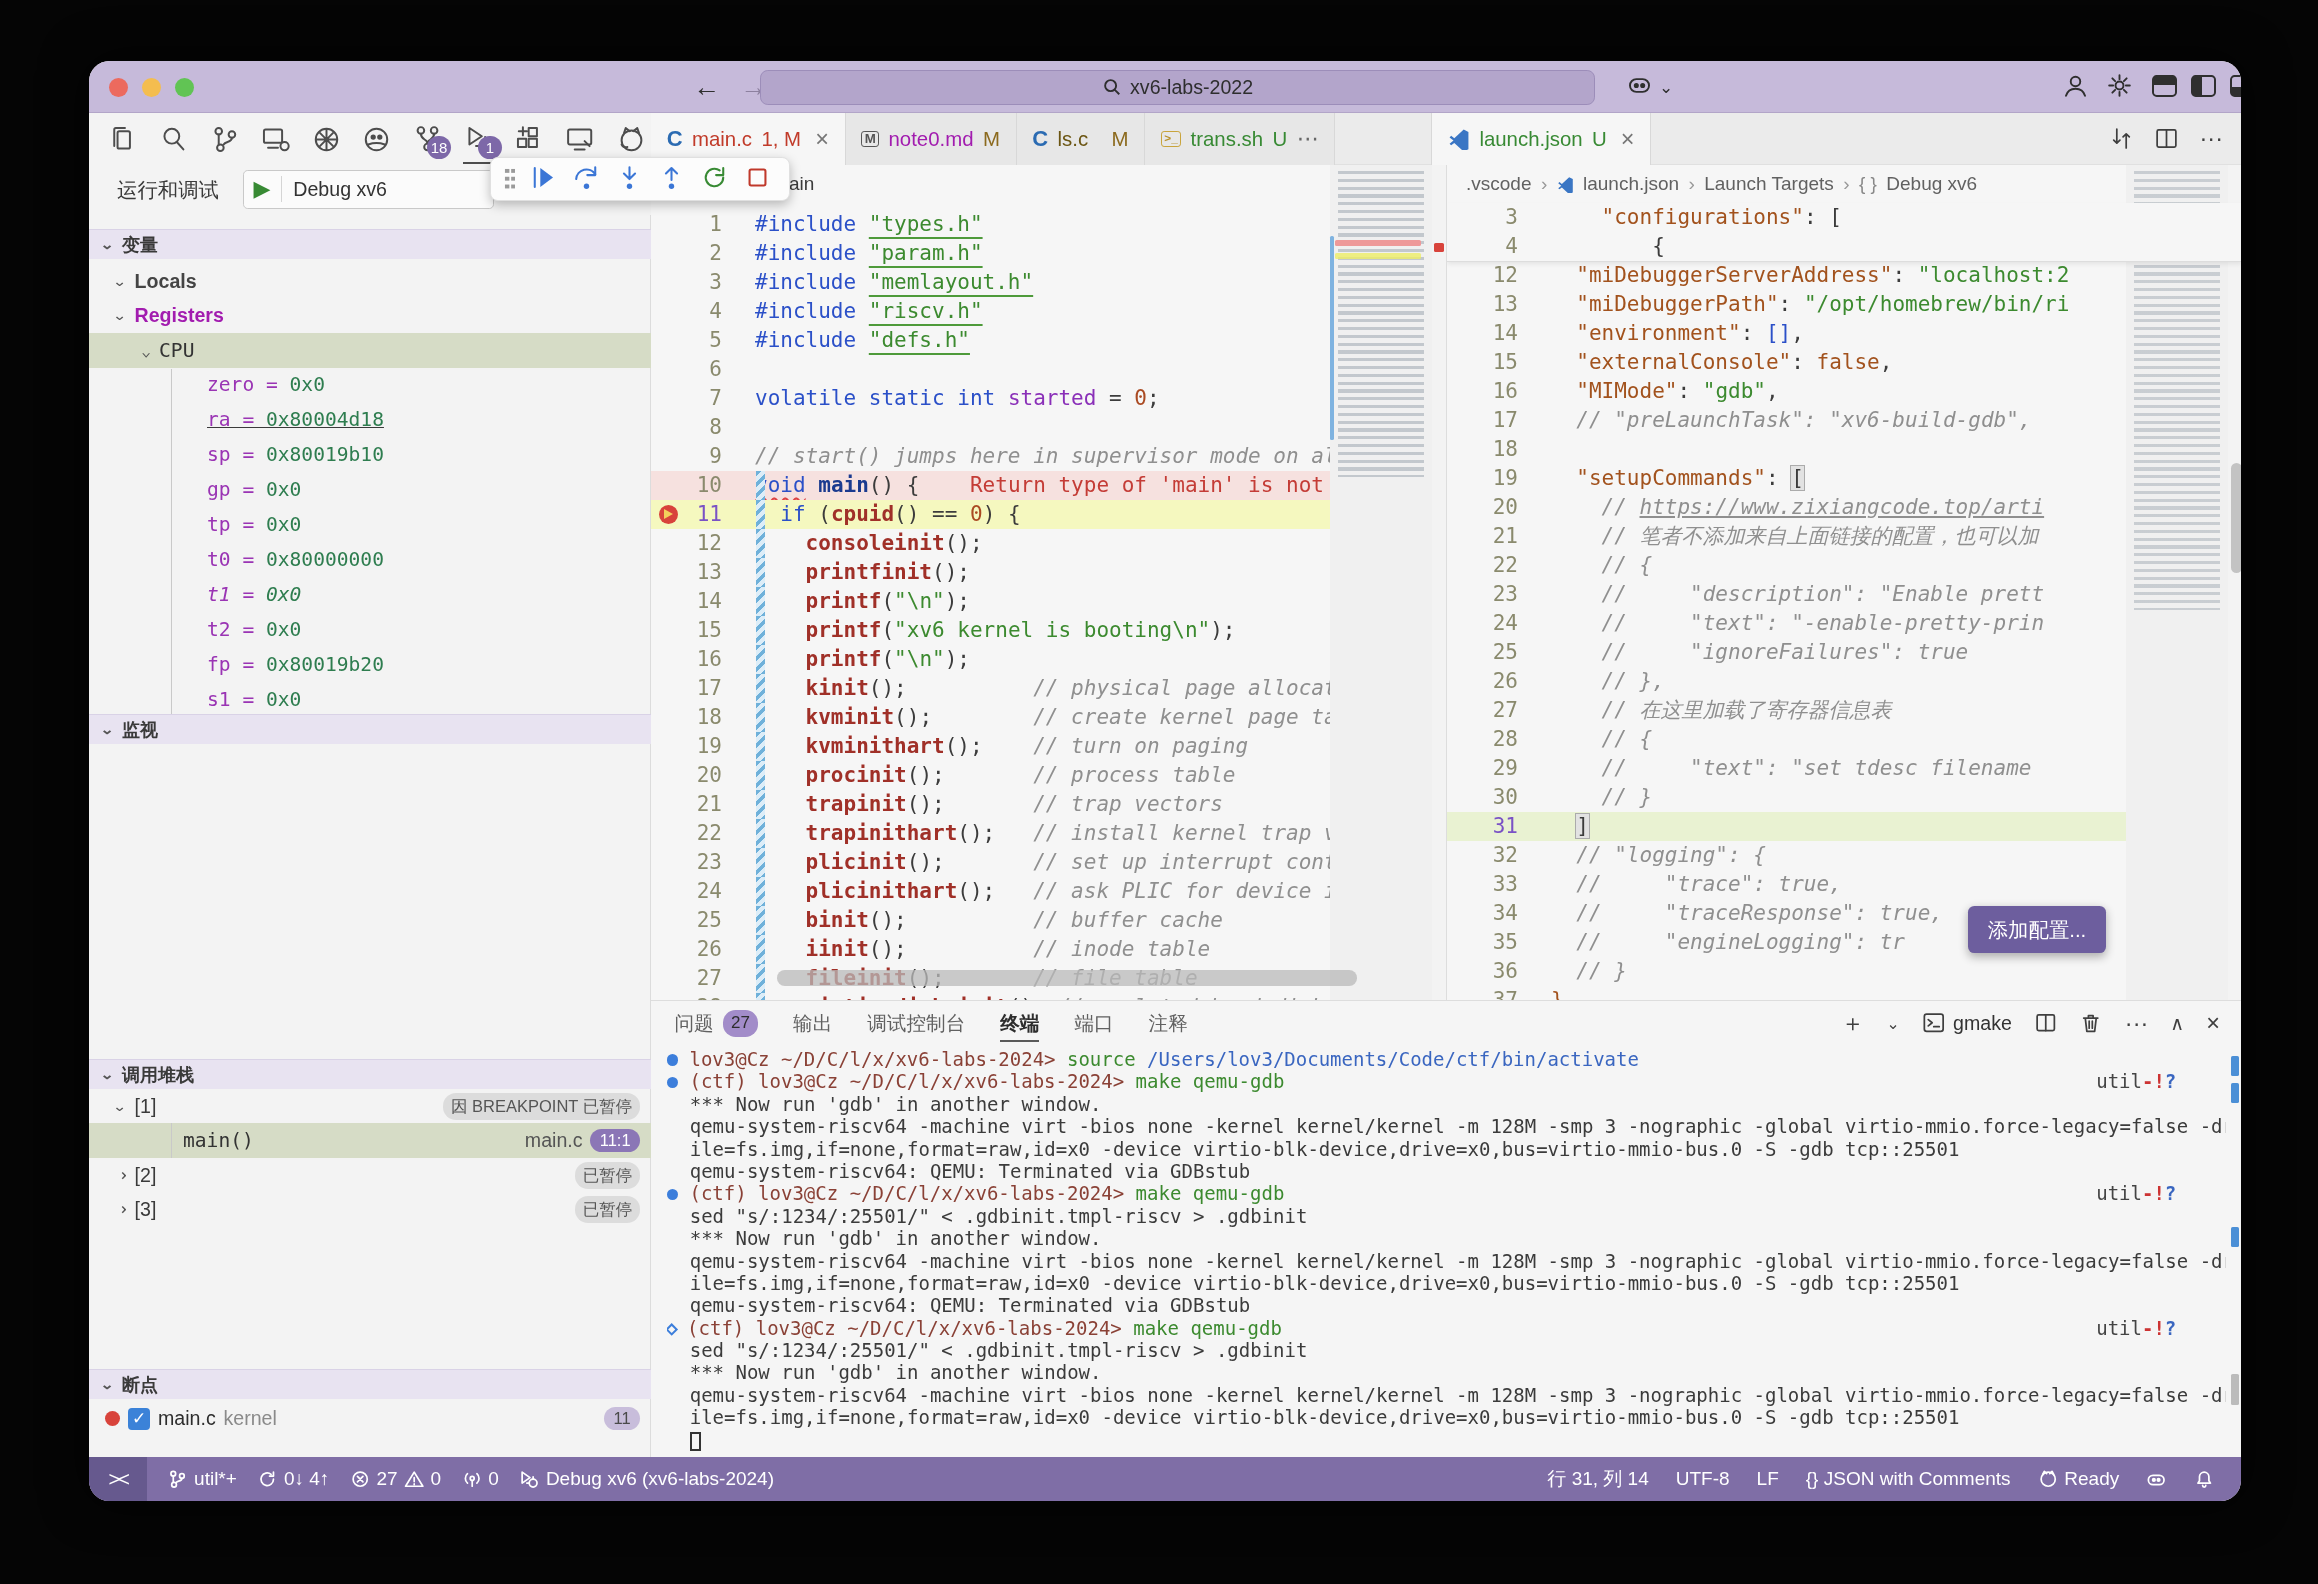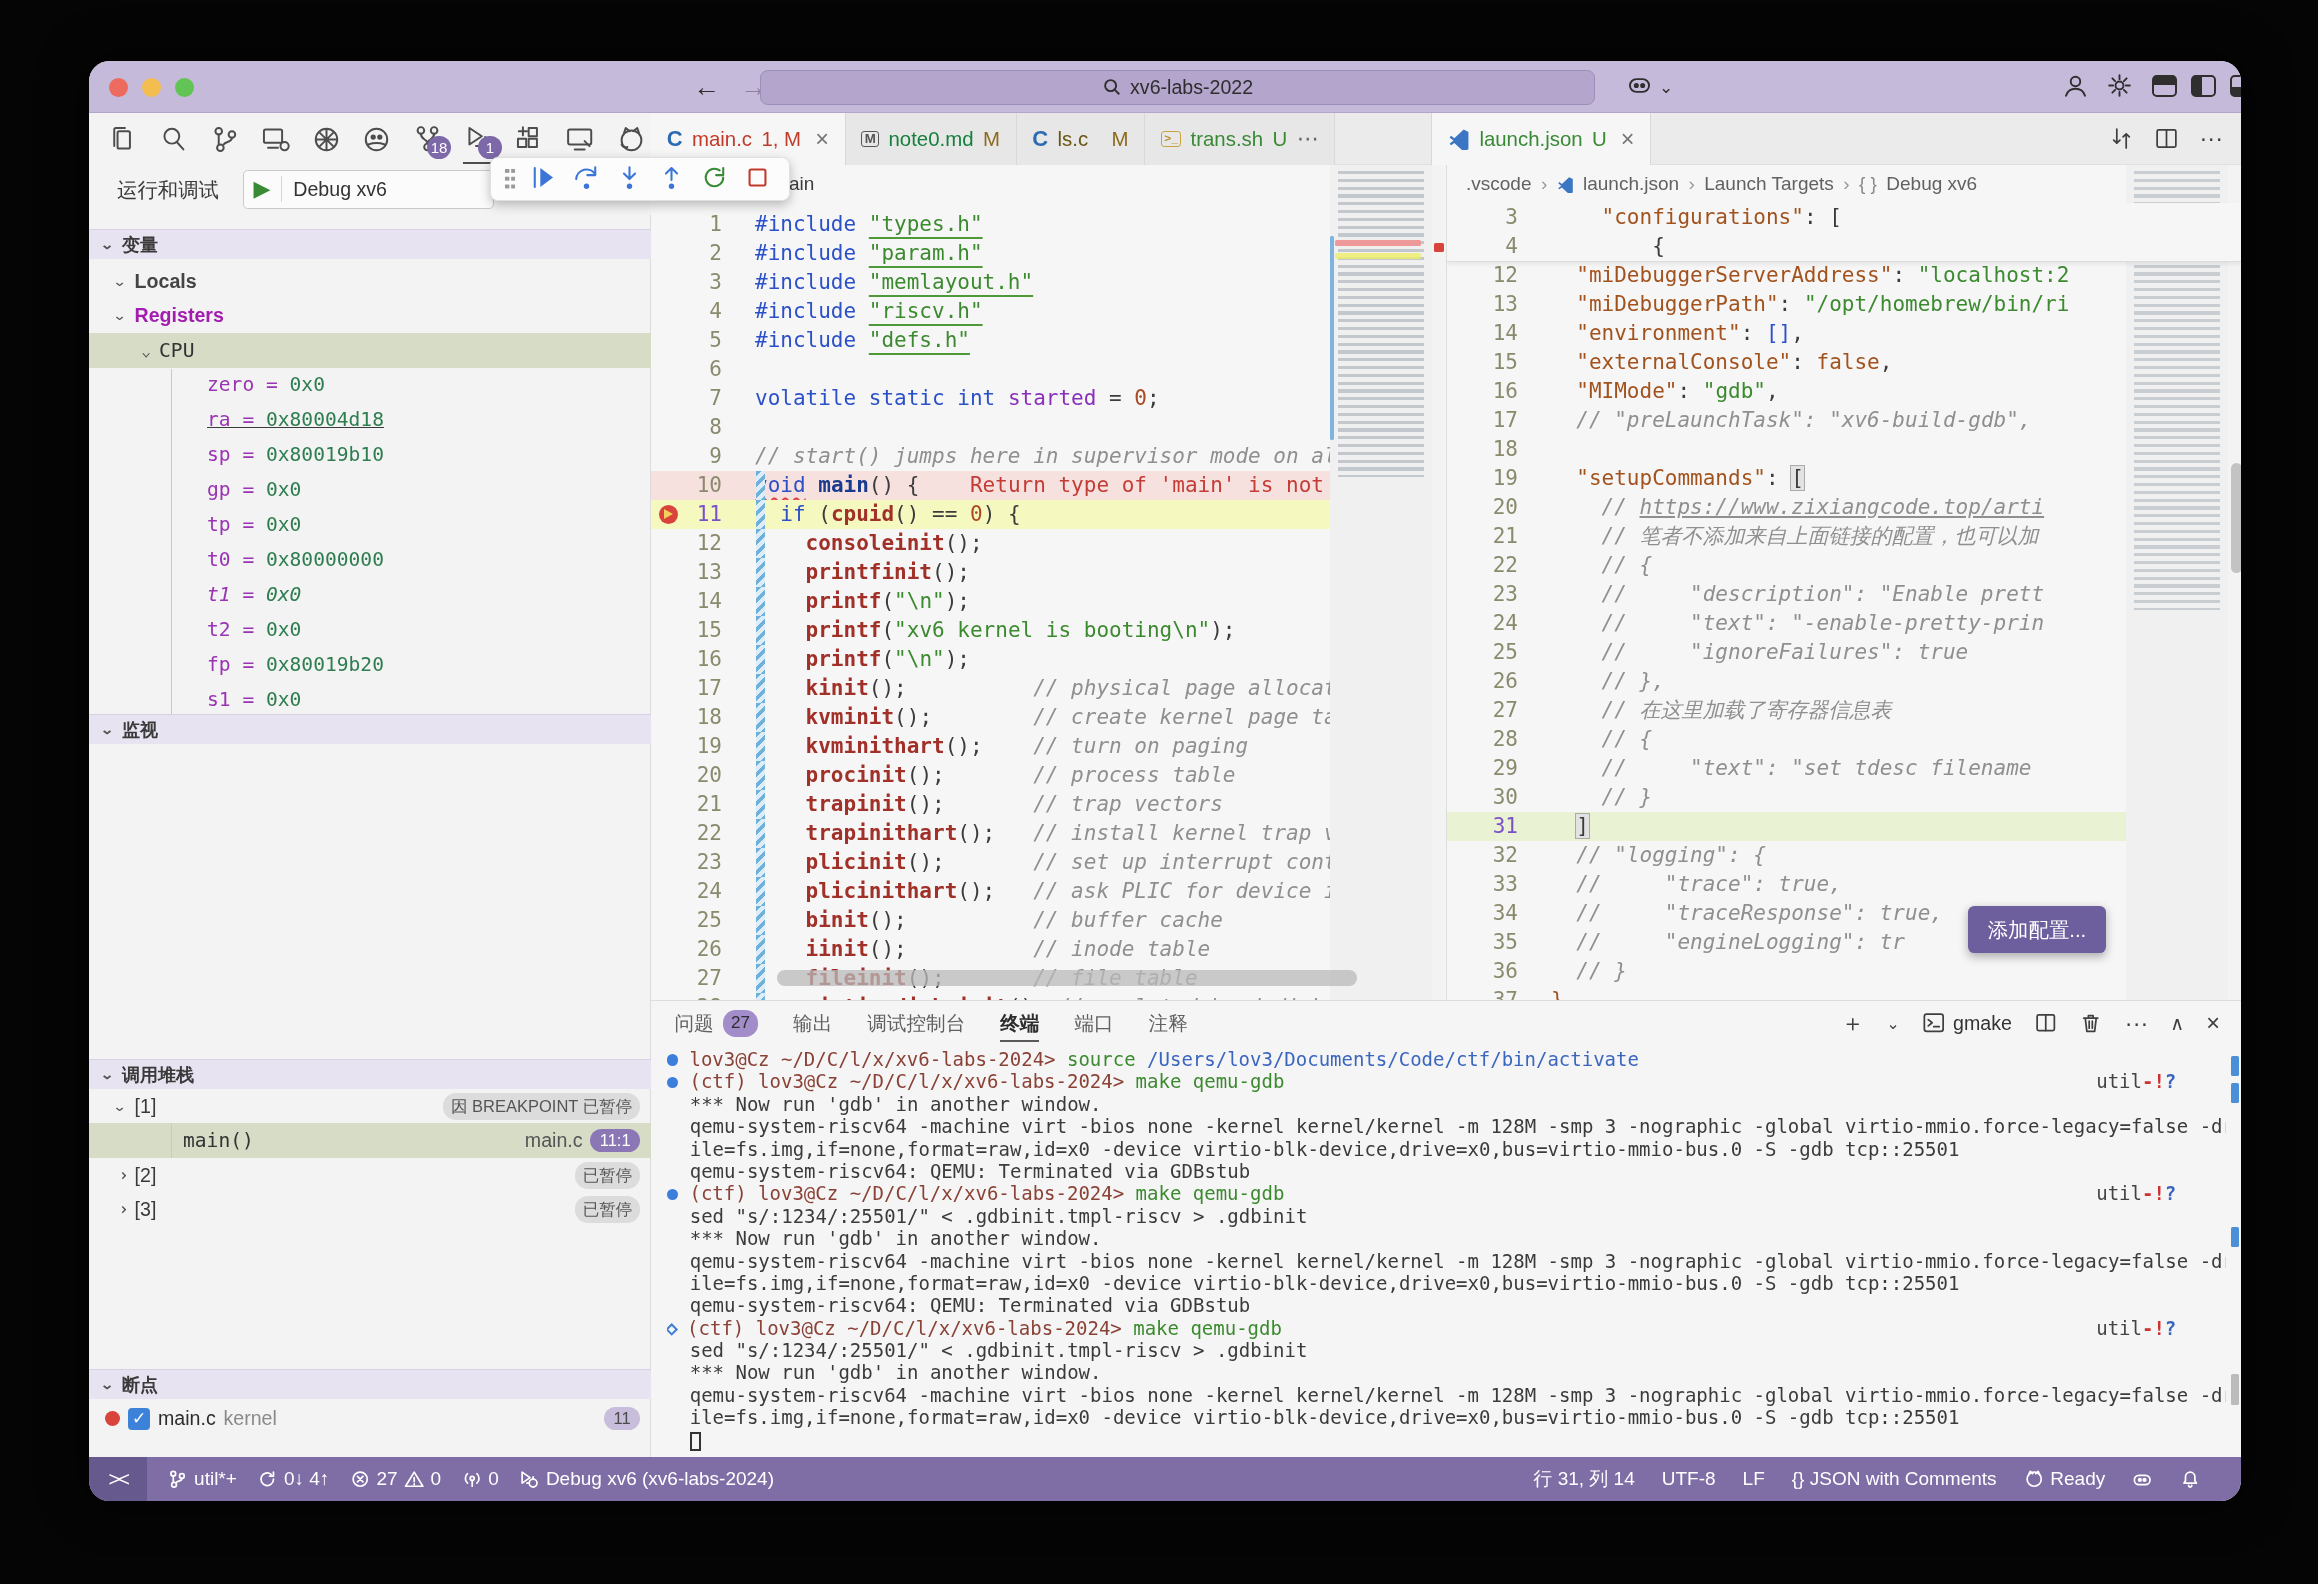--- a/index.html
+++ b/index.html
@@ -108,21 +108,21 @@
   .tdiamond{display:inline-block;width:9.4px;height:9.4px;border:2px solid #3c7edb;transform:rotate(45deg);margin-right:11px;}
   .tindent{display:inline-block;width:23px;}
   .tcursor{display:inline-block;width:11px;height:19px;border:2px solid #333;vertical-align:middle;}
   .util{position:absolute;right:50px;top:0;}
   .util .u1{color:#444}.util .u2{color:#cc3333;font-weight:bold}.util .u3{color:#3a66c0;font-weight:bold}
   .term-ruler{position:absolute;right:0;top:44px;bottom:0;width:12.6px;}
   
   .statusbar{position:absolute;left:0;top:1396px;width:2152px;height:44px;background:#7f6ea6;color:#fff;display:flex;align-items:center;font-size:19px;}
   .sb-remote{width:58px;height:44px;background:#66598e;display:flex;align-items:center;justify-content:center;font-size:20.4px;letter-spacing:-2.4px;}
   .sb-item{display:flex;align-items:center;gap:6.3px;margin-left:20.4px;white-space:nowrap;}
-  .sb-right{margin-left:auto;display:flex;align-items:center;gap:27px;padding-right:41px;}
+  .sb-right{margin-left:auto;display:flex;align-items:center;gap:27px;padding-right:27px;}
   .statusbar svg{width:20.4px;height:20.4px;stroke:#fff;stroke-width:2.2;fill:none;stroke-linecap:round;stroke-linejoin:round;}
 </style>
 </head>
 <body>
 
 <div class="window">
 
   <div class="titlebar">
     <div class="traffic" style="left:20.4px;background:#ec6a5e"></div>
     <div class="traffic" style="left:53px;background:#f4bd4f"></div>
@@ -381,21 +381,21 @@
 
   <div class="tabbar">
     <div class="tab active">
       <span class="ticon" style="color:#2b6bb2">C</span>
       <span style="color:#c13b2a">main.c</span>
       <span style="color:#c13b2a">1, M</span>
       <span class="tclose">×</span>
     </div>
     <div class="tab">
       <span class="ticon" style="color:#555;border:1.6px solid #555;border-radius:3.1px;font-size:13.3px;padding:0.8px 2.4px;line-height:1">M</span>
-      <span style="color:#15803d">note0.md</span>
+      <span style="color:#a21caf">note0.md</span>
       <span style="color:#8c6a1e">M</span>
     </div>
     <div class="tab">
       <span class="ticon" style="color:#2b6bb2">C</span>
       <span style="color:#6b5512">ls.c</span>
       <span style="color:#8c6a1e;margin-left:14px">M</span>
     </div>
     <div class="tab">
       <span class="ticon" style="color:#b8912b;border:1.6px solid #c9a43c;border-radius:3.1px;font-size:11.8px;padding:1.6px 2.4px;line-height:1">&gt;_</span>
       <span style="color:#388a34">trans.sh</span>

